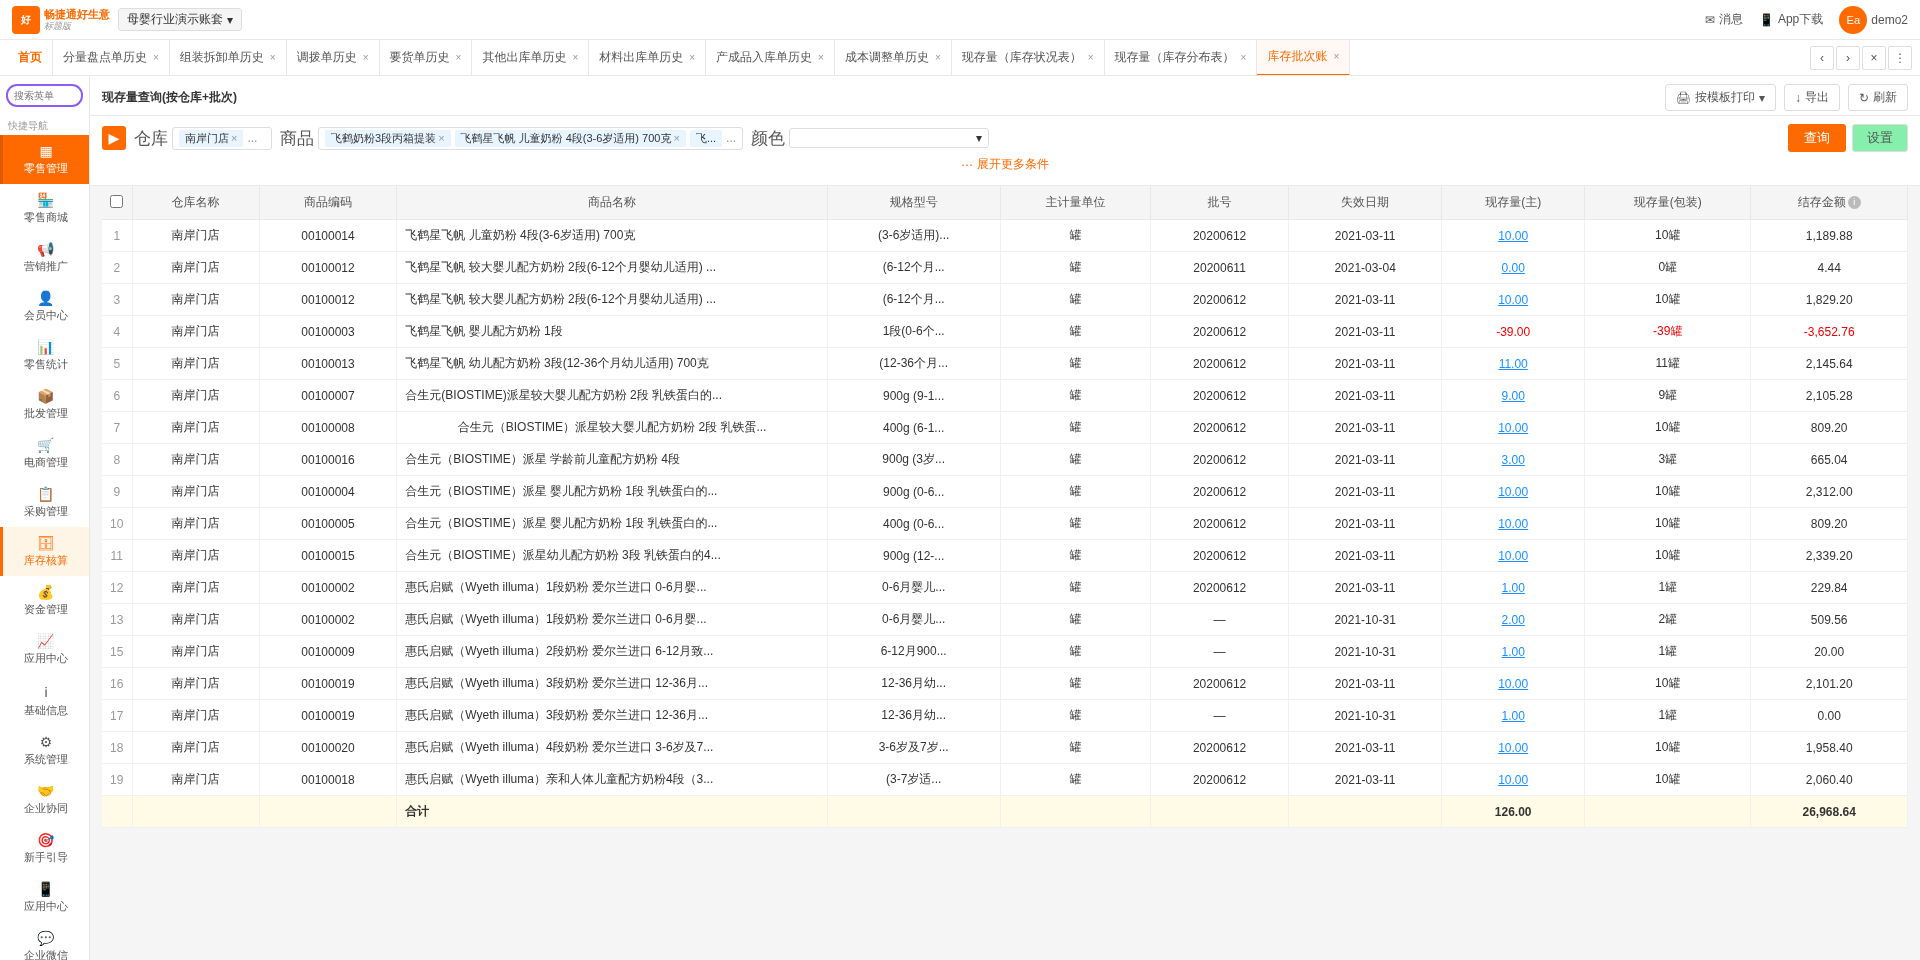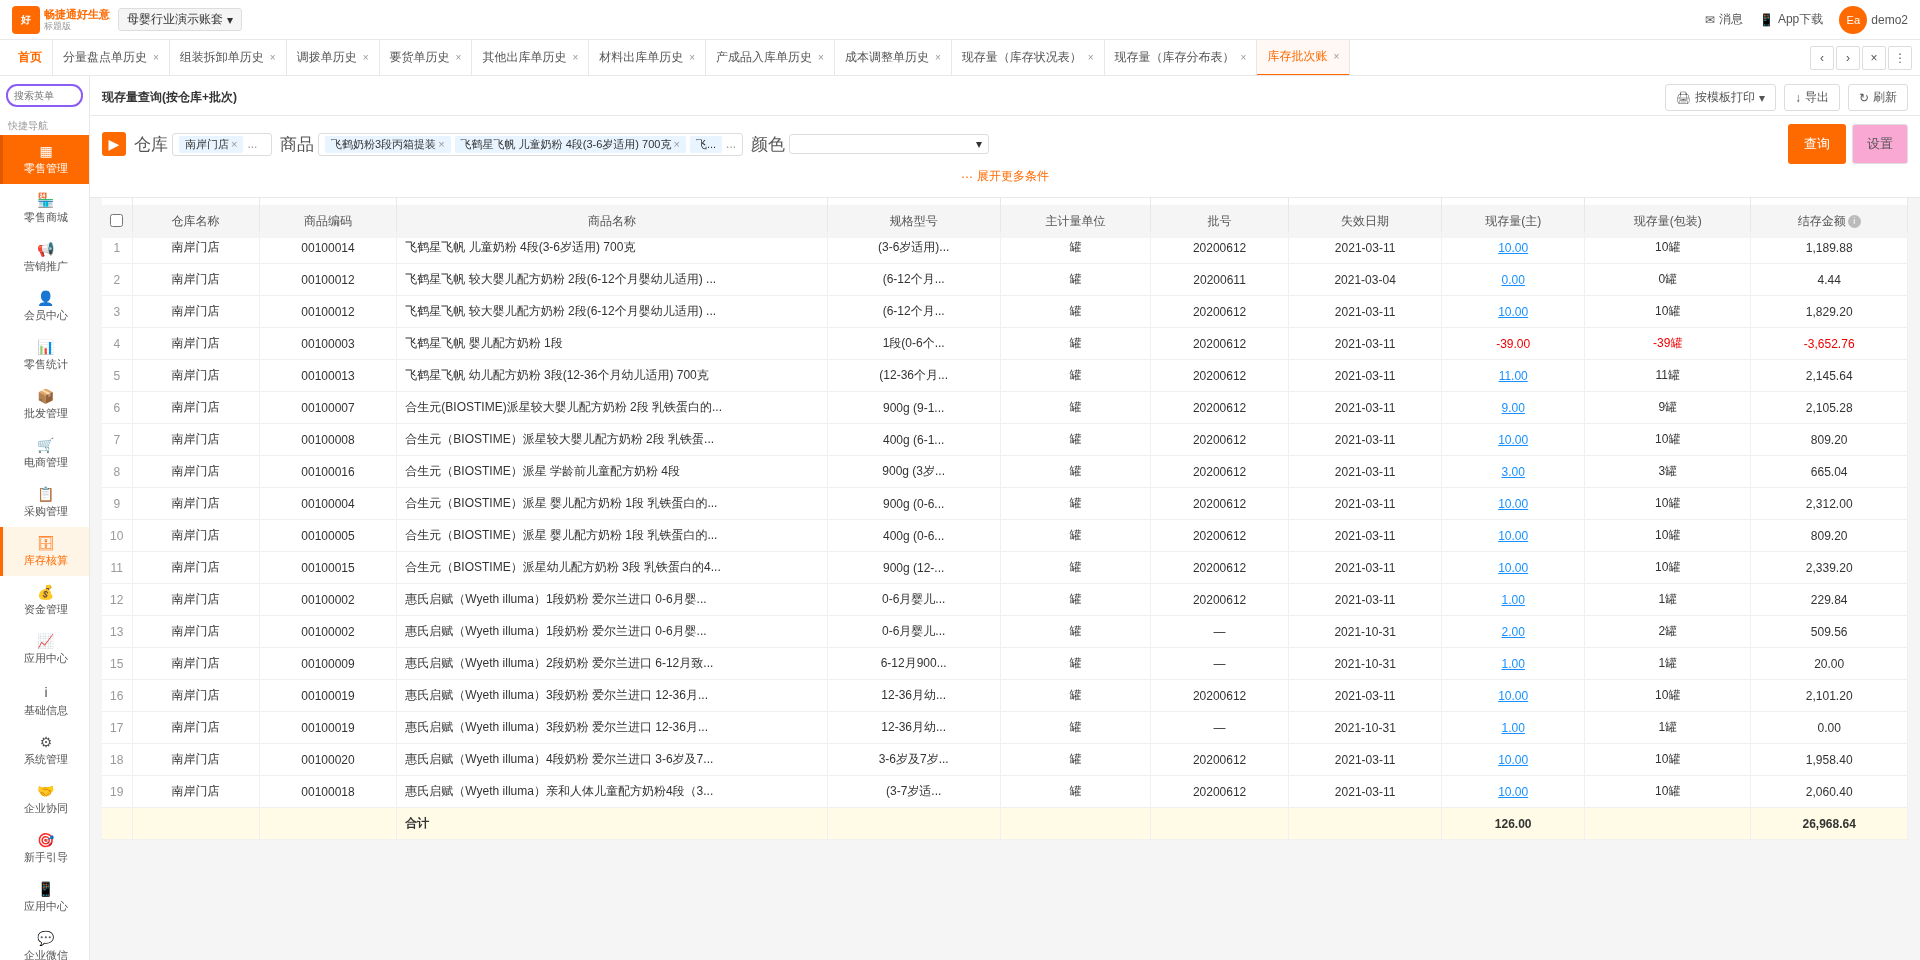--- a/index.html
+++ b/index.html
@@ -56,26 +56,26 @@
     .filter-label { color: #555; font-size: 17px; white-space: nowrap; }
     .filter-tag-box { display: flex; align-items: center; gap: 4px; border: 1px solid #ddd; border-radius: 3px; padding: 2px 6px; min-width: 100px; background: #fff; }
     .filter-tag { background: #e8f4ff; color: #333; padding: 1px 6px; border-radius: 2px; font-size: 11px; display: flex; align-items: center; gap: 2px; }
     .filter-tag .tag-x { cursor: pointer; color: #999; }
     .filter-dots { color: #999; cursor: pointer; }
     .filter-tag-box-wide { min-width: 360px; }
     .filter-color-box { display: flex; align-items: center; gap: 4px; border: 1px solid #ddd; border-radius: 3px; padding: 2px 6px; min-width: 200px; background: #fff; }
     .expand-more { text-align: center; padding: 4px; }
     .expand-more-btn { color: #ff6a00; cursor: pointer; font-size: 12px; display: inline-flex; align-items: center; gap: 4px; }
     .btn-query { background: #ff6a00; color: white; border: none; padding: 5px 16px; border-radius: 3px; cursor: pointer; font-size: 13px; }
-    .btn-setting { background: #f9a8d4; color: #555; border: 1px solid #ddd; padding: 10px 14px; border-radius: 3px; cursor: pointer; font-size: 13px; }
+    .btn-setting { background: #86efac; color: #555; border: 1px solid #ddd; padding: 4px 14px; border-radius: 3px; cursor: pointer; font-size: 13px; }
 
     
     .table-container { flex: 1; overflow: auto; padding: 0 12px 12px; background: #f5f5f5; }
     .data-table { width: 100%; border-collapse: collapse; background: #fff; }
-    .data-table thead { position: sticky; top: 7px; z-index: 10; }
+    .data-table thead { position: sticky; top: 0; z-index: 10; }
     .data-table th { background: #f5f5f5; padding: 8px 8px; text-align: center; font-weight: normal; color: #555; border-bottom: 1px solid #e8e8e8; border-right: 1px solid #e8e8e8; white-space: nowrap; font-size: 12px; }
     .data-table td { padding: 7px 8px; text-align: center; border-bottom: 1px solid #f0f0f0; border-right: 1px solid #f0f0f0; font-size: 12px; color: #333; }
     .data-table .num-link { color: #1890ff; text-decoration: underline; cursor: pointer; }
     .data-table .num-red { color: #e00; }
     .data-table td.text-left { text-align: left; }
     .data-table th.th-check { width: 30px; }
     .data-table th:first-child, .data-table td:first-child { text-align: center; }
     .row-index { color: #999; }
     .total-row td { background: #fffbe6; font-weight: bold; }
     .th-info { display: inline-flex; align-items: center; gap: 2px; }
@@ -87,21 +87,21 @@
   </style>
 </head>
 <body>
 
 <div class="top-bar">
   <div class="top-bar-left">
     <div class="logo-area">
       <div class="logo-icon">好</div>
       <div class="logo-text">
         <div>畅捷通好生意</div>
-        <div style="font-size:9px;color:#999;font-weight:normal;">标题版</div>
+        <div style="font-size:9px;color:#999;font-weight:normal;font-style:italic;">标题版</div>
       </div>
     </div>
     <div class="tab-selector">
       <span>母婴行业演示账套</span>
       <span>▾</span>
     </div>
   </div>
   <div class="top-bar-right">
     <div class="top-right-item">
       <span>✉</span>
@@ -393,21 +393,21 @@
       <td>20200612</td>
       <td>2021-03-11</td>
       <td><span class="num-link">9.00</span></td>
       <td class="">9罐</td>
       <td class="">2,105.28</td>
     </tr>
             <tr>
       <td><span class="row-index">7</span></td>
       <td>南岸门店</td>
       <td>00100008</td>
-      <td class="text-left" style="max-width:220px;overflow:hidden;text-overflow:ellipsis;white-space:nowrap;">合生元（BIOSTIME）派星较大婴儿配方奶粉 2段 乳铁蛋...</td>
+      <td class="text-left" style="max-width:220px;overflow:hidden;text-overflow:ellipsis;white-space:nowrap;text-align:center;">合生元（BIOSTIME）派星较大婴儿配方奶粉 2段 乳铁蛋...</td>
       <td>400g (6-1...</td>
       <td>罐</td>
       <td>20200612</td>
       <td>2021-03-11</td>
       <td><span class="num-link">10.00</span></td>
       <td class="">10罐</td>
       <td class="">809.20</td>
     </tr>
             <tr>
       <td><span class="row-index">8</span></td>

